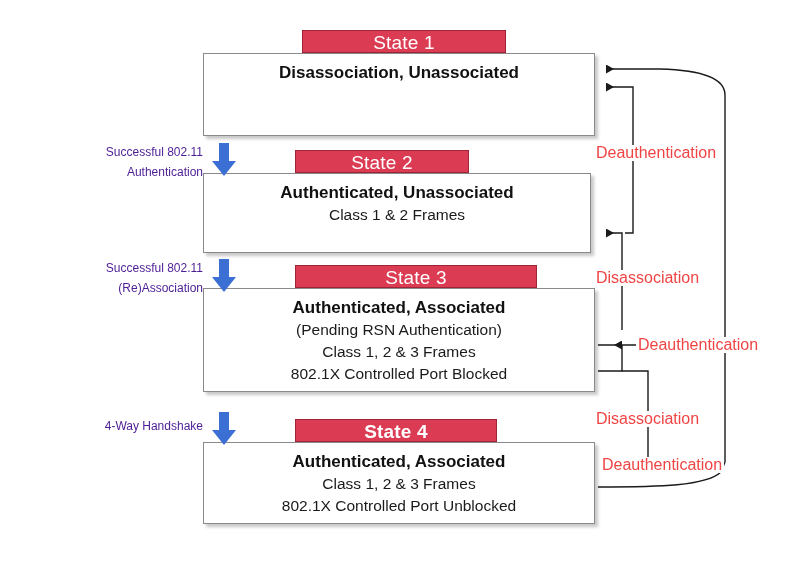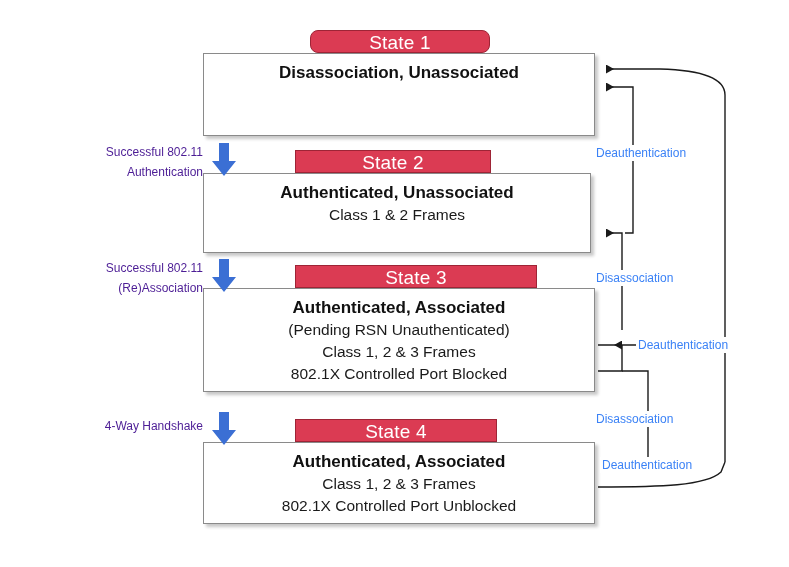--- a/index.html
+++ b/index.html
@@ -68,23 +68,23 @@
   .blue-arrow {
     position: absolute;
     width: 26px;
     height: 34px;
     z-index: 6;
   }
 
   
   .edge-label {
     position: absolute;
-    font-size: 12px;
+    font-size: 16px;
     line-height: 16px;
-    color: #3b82f6;
+    color: #ef4444;
     white-space: nowrap;
     background: #ffffff;
     padding: 0 2px;
     z-index: 7;
     text-align: right;
   }
 
   #wires {
     position: absolute;
     left: 0;
@@ -121,40 +121,40 @@
       <path d="M613,459 L648,459 L648,425 L648,400 L648,371 L622,371"></path>
 
       <path d="M598,487 C660,487 706,486 721,472 L725,462"></path>
 
       <path d="M725,462 L725,345 L725,95"></path>
 
       <path d="M725,95 C725,78 700,70 660,69 L606,69" marker-end="url(#ah-left)"></path>
     </g>
   </svg>
 
-  <div class="state-header" style="left:310px; top:30px; width:180px;border-radius:8px;">State 1</div>
+  <div class="state-header" style="left:302px; top:30px; width:204px;">State 1</div>
   <div class="state-body" style="left:203px; top:53px; width:392px; height:83px;">
     <div class="line-bold">Disassociation, Unassociated</div>
   </div>
 
-  <div class="state-header" style="left:295px; top:150px; width:196px;">State 2</div>
+  <div class="state-header" style="left:295px; top:150px; width:174px;">State 2</div>
   <div class="state-body" style="left:203px; top:173px; width:388px; height:80px;">
     <div class="line-bold">Authenticated, Unassociated</div>
     <div class="line-norm">Class 1 &amp; 2 Frames</div>
   </div>
 
   <div class="state-header" style="left:295px; top:265px; width:242px;">State 3</div>
   <div class="state-body" style="left:203px; top:288px; width:392px; height:104px;">
     <div class="line-bold">Authenticated, Associated</div>
-    <div class="line-norm">(Pending RSN Unauthenticated)</div>
+    <div class="line-norm">(Pending RSN Authentication)</div>
     <div class="line-norm">Class 1, 2 &amp; 3 Frames</div>
     <div class="line-norm">802.1X Controlled Port Blocked</div>
   </div>
 
-  <div class="state-header" style="left:295px; top:419px; width:202px;">State 4</div>
+  <div class="state-header" style="left:295px; top:419px; width:202px;font-weight:bold;">State 4</div>
   <div class="state-body" style="left:203px; top:442px; width:392px; height:82px;">
     <div class="line-bold">Authenticated, Associated</div>
     <div class="line-norm">Class 1, 2 &amp; 3 Frames</div>
     <div class="line-norm">802.1X Controlled Port Unblocked</div>
   </div>
 
   <div class="trans-label" style="left:28px; top:142px; width:175px;">
     <div>Successful 802.11</div>
     <div>Authentication</div>
   </div>

